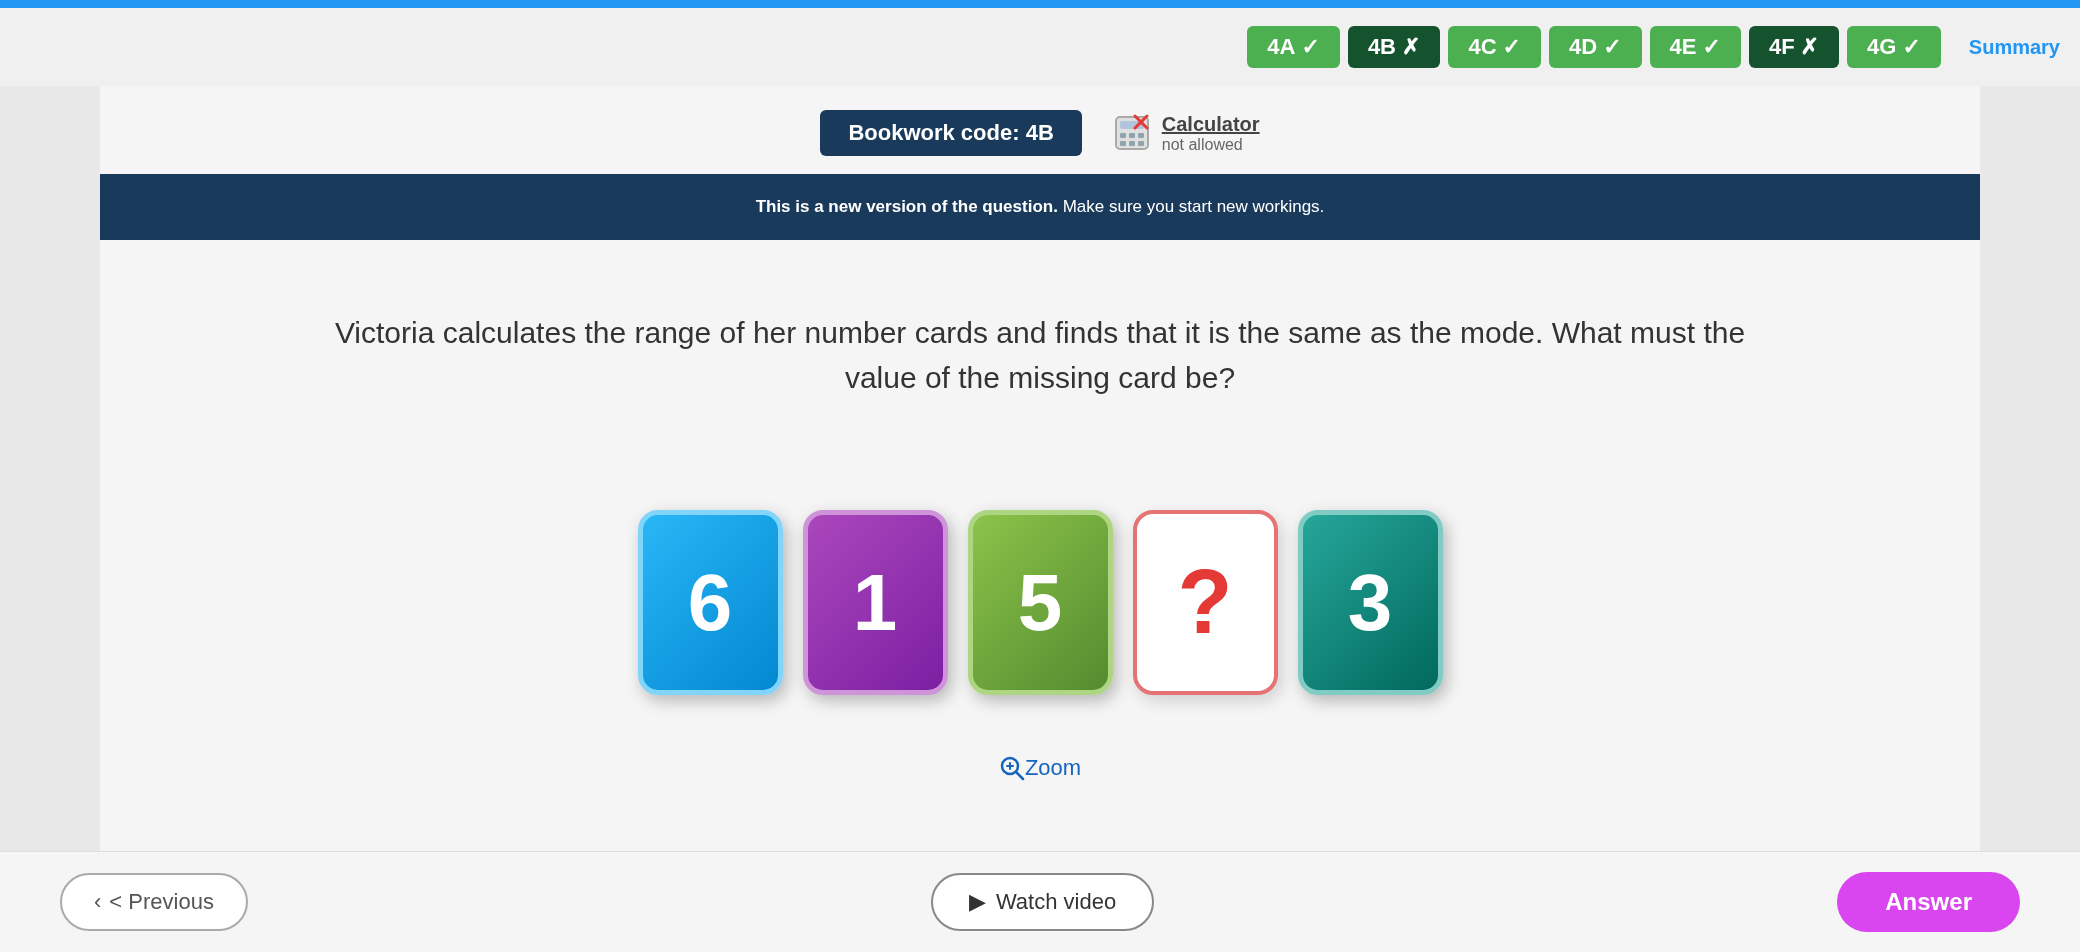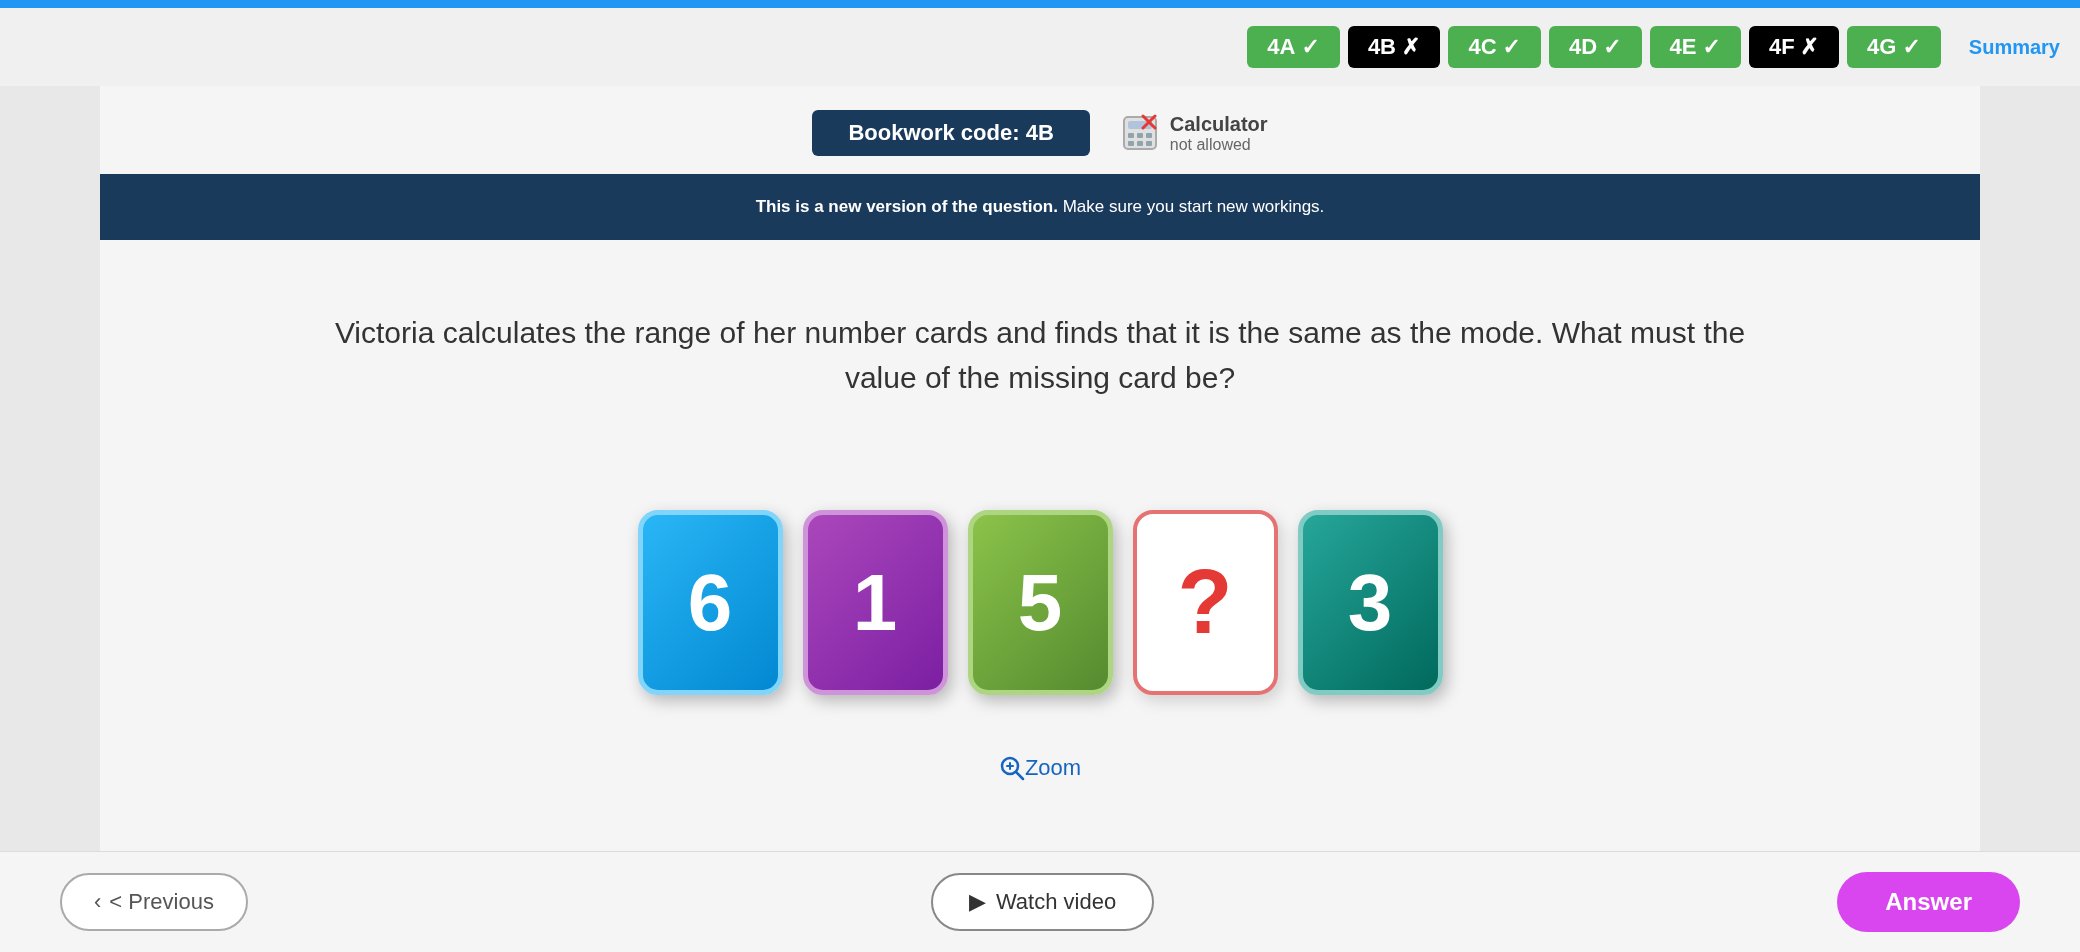--- a/index.html
+++ b/index.html
@@ -34,21 +34,21 @@
       font-size: 22px;
       font-weight: 600;
       color: white;
       display: flex;
       align-items: center;
       gap: 6px;
       cursor: pointer;
     }
 
     .nav-tab.green { background: #4CAF50; }
-    .nav-tab.red-x { background: #000000; }
+    .nav-tab.red-x { background: #14532d; }
     .nav-tab.summary {
       background: none;
       color: #2196F3;
       font-weight: 700;
       font-size: 20px;
     }
 
     
     .main-content {
       background: #f5f5f5;
@@ -64,21 +64,21 @@
       align-items: center;
       gap: 30px;
       padding: 24px 0 18px 0;
     }
 
     .bookwork-code-badge {
       background: #1a3a5c;
       color: white;
       font-size: 22px;
       font-weight: 600;
-      padding: 10px 36px;
+      padding: 10px 28px;
       border-radius: 6px;
     }
 
     .calculator-note {
       display: flex;
       align-items: center;
       gap: 10px;
       font-size: 20px;
       color: #444;
     }
@@ -283,21 +283,21 @@
           <rect x="25" y="19" width="6" height="5" rx="1" fill="#90a4ae"></rect>
           <rect x="7" y="27" width="6" height="5" rx="1" fill="#90a4ae"></rect>
           <rect x="16" y="27" width="6" height="5" rx="1" fill="#90a4ae"></rect>
           <rect x="25" y="27" width="6" height="5" rx="1" fill="#90a4ae"></rect>
 
           <line x1="22" y1="2" x2="34" y2="14" stroke="#e53935" stroke-width="3" stroke-linecap="round"></line>
           <line x1="34" y1="2" x2="22" y2="14" stroke="#e53935" stroke-width="3" stroke-linecap="round"></line>
         </svg>
       </div>
       <div>
-        <div style="font-weight:600; font-size:20px;">Calculator</div>
+        <div style="font-weight:600; font-size:20px;text-decoration:underline;">Calculator</div>
         <div style="font-size:16px; color:#666;">not allowed</div>
       </div>
     </div>
   </div>
 
   <div class="new-version-banner">
     <strong>This is a new version of the question.</strong><span> Make sure you start new workings.</span>
   </div>
 
   <div class="question-text">Victoria calculates the range of her number cards and finds that it is the same as the mode. What must the value of the missing card be?</div>

